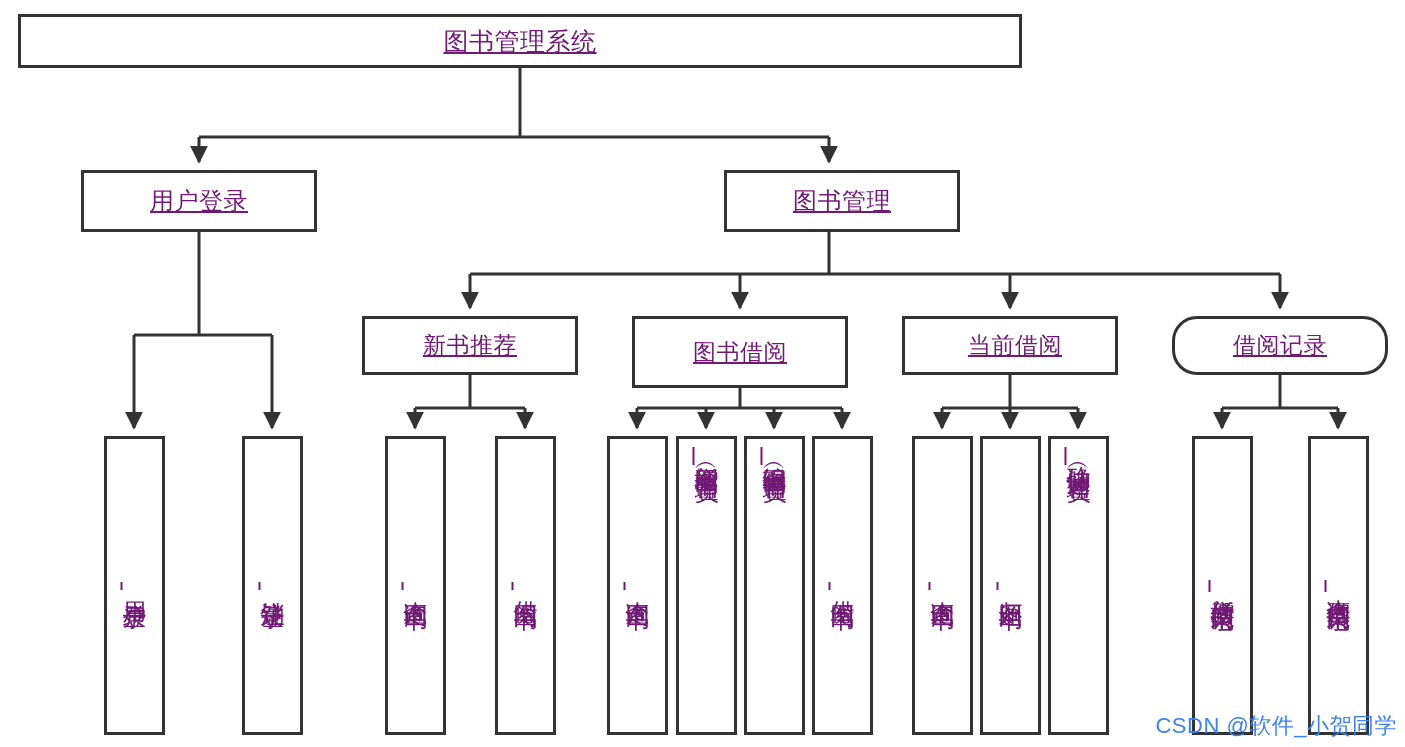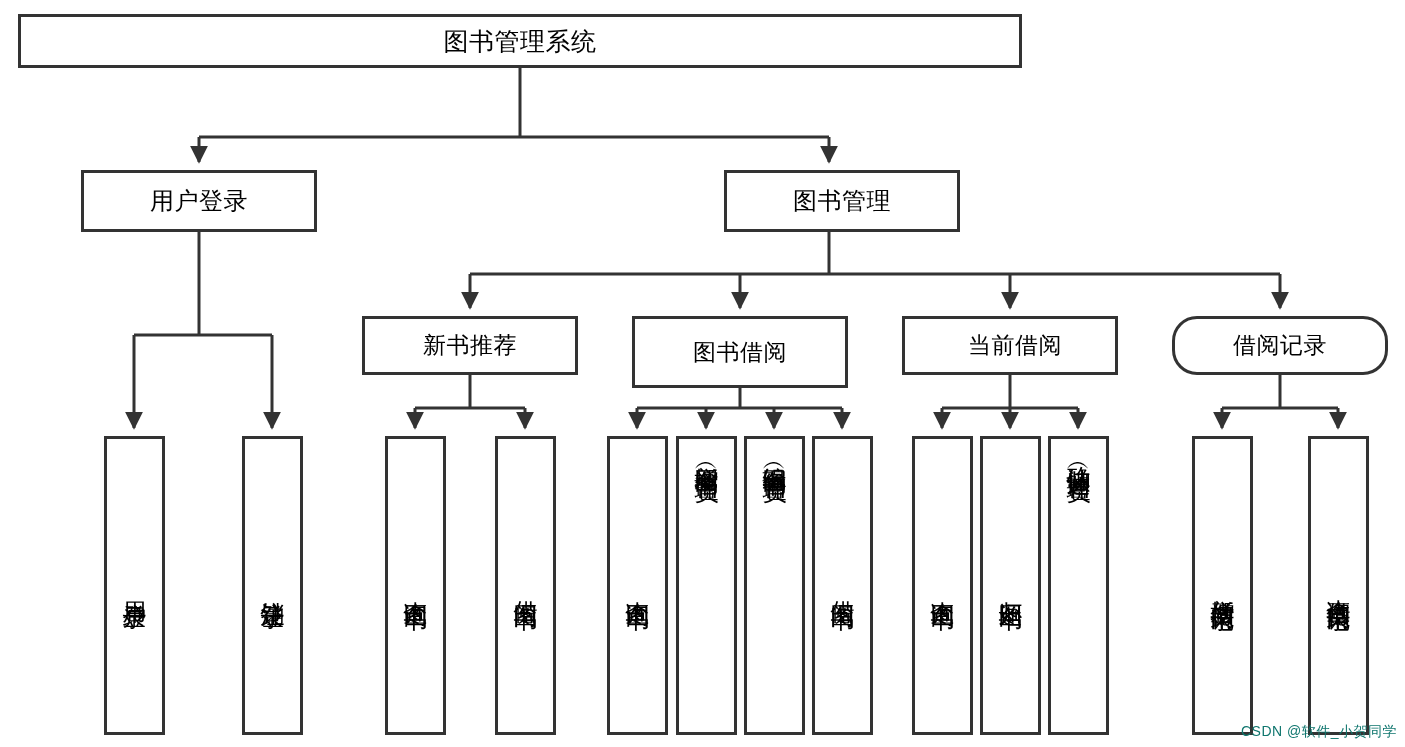--- a/index.html
+++ b/index.html
@@ -26,22 +26,23 @@
     height: 747px;
   }
   .node {
     position: absolute;
     box-sizing: border-box;
     border: 3px solid #333333;
     background: #ffffff;
     display: flex;
     align-items: center;
     justify-content: center;
-    color: #000000;
+    color: #701a75;
     z-index: 2;
+    text-decoration: underline;
   }
   .node-label {
     display: block;
     text-align: center;
     line-height: 1.05;
     letter-spacing: 0.5px;
   }
   .node.level-root .node-label { font-size: 25px; }
   .node.level-2 .node-label { font-size: 24px; }
   .node.level-3 .node-label { font-size: 23px; text-align: center; }
@@ -58,22 +59,22 @@
     white-space: nowrap;
   }
   .node.leaf.align-mid {
     align-items: center;
     padding-top: 0;
   }
   #watermark {
     position: absolute;
     right: 8px;
     bottom: 6px;
-    font-size: 14px;
-    color: #0f766e;
+    font-size: 22px;
+    color: #3b82f6;
     z-index: 5;
     white-space: nowrap;
     letter-spacing: 0.5px;
   }
 </style>
 </head>
 <body>
 
 <div id="diagram-root">
 

